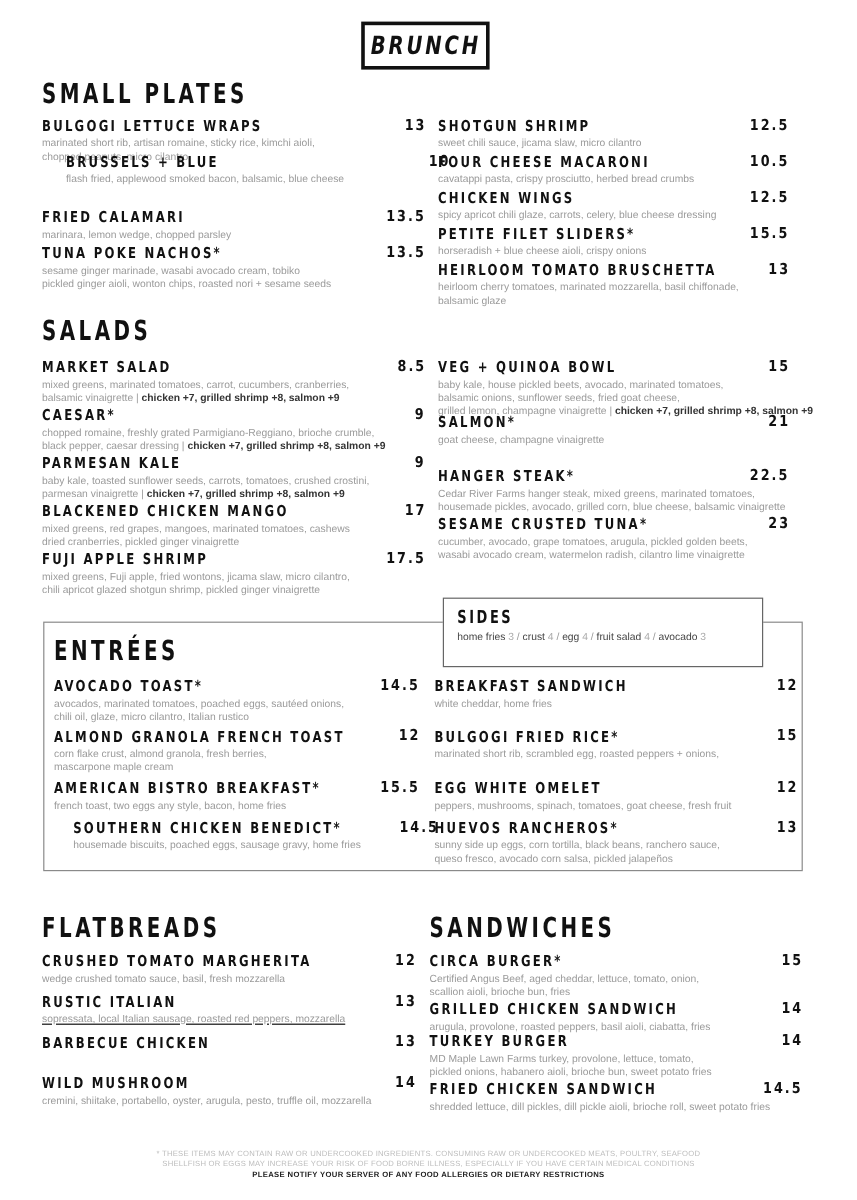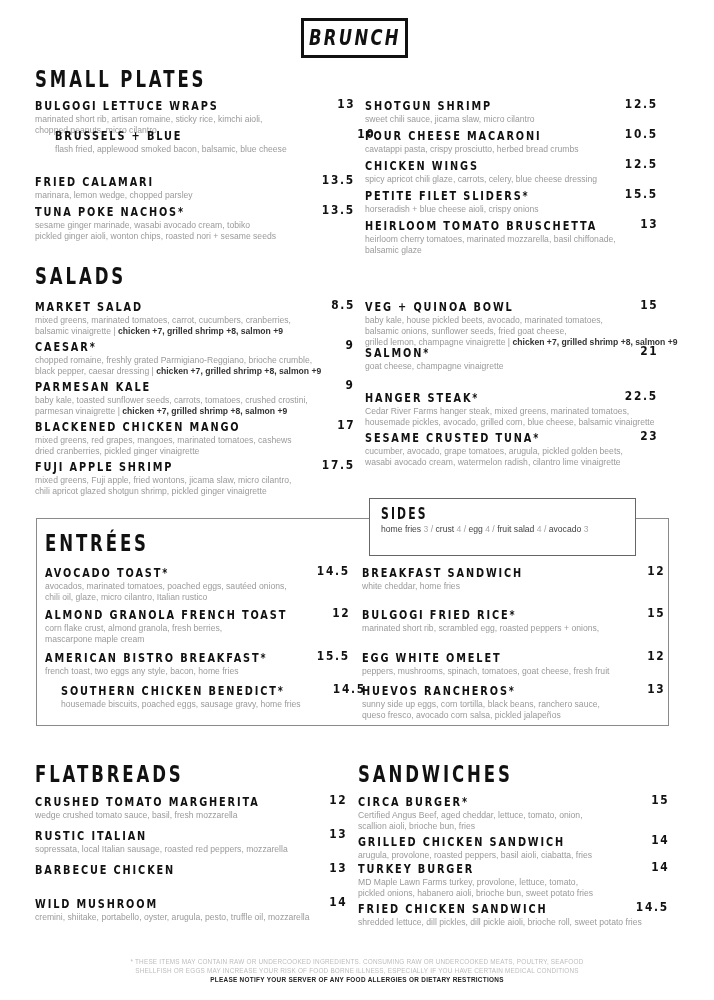--- a/index.html
+++ b/index.html
@@ -114,21 +114,21 @@
   </div>
 <div class="col" id="ent-right" style="left:362px;top:563px;width:303px;">
     <div class="item" style="position: absolute; top: 0px; left: 0px; width: 303px;"><div class="item-name" style="width: auto;">BREAKFAST SANDWICH</div><div class="item-price" style="right: 0px;">12</div><div class="item-desc"><span>white cheddar, home fries</span></div></div>
     <div class="item" style="position: absolute; top: 42px; left: 0px; width: 303px;"><div class="item-name" style="width: auto;">BULGOGI FRIED RICE*</div><div class="item-price" style="right: 0px;">15</div><div class="item-desc"><span>marinated short rib, scrambled egg, roasted peppers + onions,</span></div></div>
     <div class="item" style="position: absolute; top: 85px; left: 0px; width: 303px;"><div class="item-name" style="width: auto;">EGG WHITE OMELET</div><div class="item-price" style="right: 0px;">12</div><div class="item-desc"><span>peppers, mushrooms, spinach, tomatoes, goat cheese, fresh fruit</span></div></div>
     <div class="item" style="position: absolute; top: 118px; left: 0px; width: 303px;"><div class="item-name" style="width: auto;">HUEVOS RANCHEROS*</div><div class="item-price" style="right: 0px;">13</div><div class="item-desc"><span>sunny side up eggs, corn tortilla, black beans, ranchero sauce,</span></div><div class="item-desc"><span>queso fresco, avocado corn salsa, pickled jalapeños</span></div></div>
   </div>
 
 <div class="col" id="fb" style="left:35px;top:792px;width:312px;">
     <div class="item" style="position: absolute; top: 0px; left: 0px; width: 312px;"><div class="item-name" style="width: auto;">CRUSHED TOMATO MARGHERITA</div><div class="item-price" style="right: 0px;">12</div><div class="item-desc"><span>wedge crushed tomato sauce, basil, fresh mozzarella</span></div></div>
-    <div class="item" style="position: absolute; top: 34px; left: 0px; width: 312px;"><div class="item-name" style="width: auto;">RUSTIC ITALIAN</div><div class="item-price" style="right: 0px;">13</div><div class="item-desc"><span>sopressata, local Italian sausage, roasted red peppers, mozzarella</span></div></div>
+    <div class="item" style="position: absolute; top: 34px; left: 0px; width: 312px; text-decoration: underline;"><div class="item-name" style="width: auto;">RUSTIC ITALIAN</div><div class="item-price" style="right: 0px;">13</div><div class="item-desc"><span>sopressata, local Italian sausage, roasted red peppers, mozzarella</span></div></div>
     <div class="item" style="position: absolute; top: 68px; left: 0px; width: 312px;"><div class="item-name" style="width: auto;">BARBECUE CHICKEN</div><div class="item-price" style="right: 0px;">13</div></div>
     <div class="item" style="position: absolute; top: 102px; left: 0px; width: 312px;"><div class="item-name" style="width: auto;">WILD MUSHROOM</div><div class="item-price" style="right: 0px;">14</div><div class="item-desc"><span>cremini, shiitake, portabello, oyster, arugula, pesto, truffle oil, mozzarella</span></div></div>
   </div>
 <div class="col" id="sw" style="left:358px;top:792px;width:311px;">
     <div class="item" style="position: absolute; top: 0px; left: 0px; width: 311px;"><div class="item-name" style="width: auto;">CIRCA BURGER*</div><div class="item-price" style="right: 0px;">15</div><div class="item-desc"><span>Certified Angus Beef, aged cheddar, lettuce, tomato, onion,</span></div><div class="item-desc"><span>scallion aioli, brioche bun, fries</span></div></div>
     <div class="item" style="position: absolute; top: 40px; left: 0px; width: 311px;"><div class="item-name" style="width: auto;">GRILLED CHICKEN SANDWICH</div><div class="item-price" style="right: 0px;">14</div><div class="item-desc"><span>arugula, provolone, roasted peppers, basil aioli, ciabatta, fries</span></div></div>
     <div class="item" style="position: absolute; top: 67px; left: 0px; width: 311px;"><div class="item-name" style="width: auto;">TURKEY BURGER</div><div class="item-price" style="right: 0px;">14</div><div class="item-desc"><span>MD Maple Lawn Farms turkey, provolone, lettuce, tomato,</span></div><div class="item-desc"><span>pickled onions, habanero aioli, brioche bun, sweet potato fries</span></div></div>
     <div class="item" style="position: absolute; top: 107px; left: 0px; width: 311px;"><div class="item-name" style="width: auto;">FRIED CHICKEN SANDWICH</div><div class="item-price" style="right: 0px;">14.5</div><div class="item-desc"><span>shredded lettuce, dill pickles, dill pickle aioli, brioche roll, sweet potato fries</span></div></div>
   </div>
 

